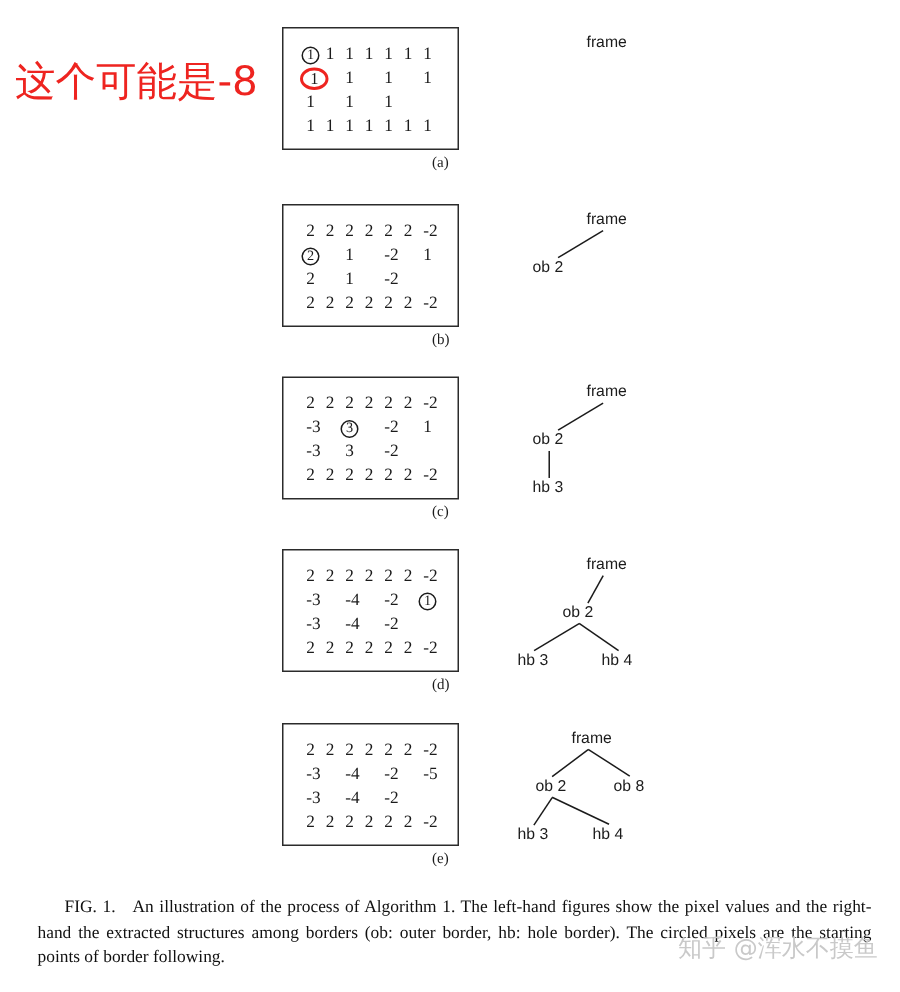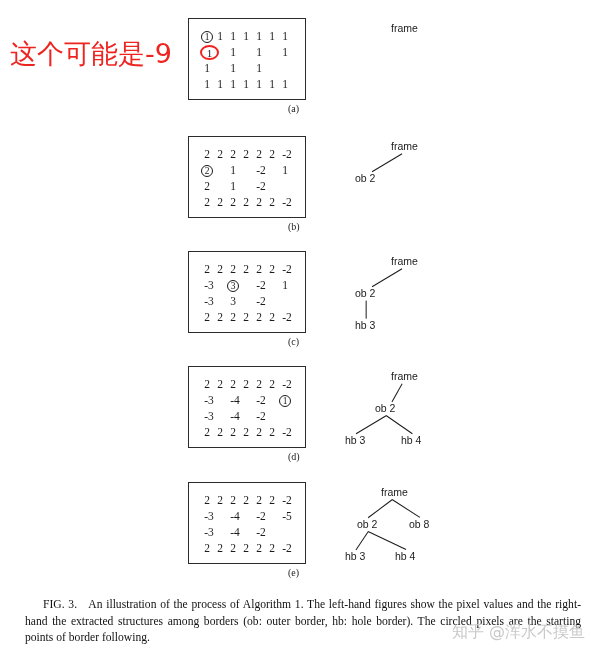--- a/index.html
+++ b/index.html
@@ -121,21 +121,21 @@
     font-family:"DejaVu Sans", sans-serif;
     color:#c9c9c9;
     white-space:nowrap;
     user-select:none;
   }
   #watermark-bottom{ left:452px; top:622px; font-size:16px; }
 </style>
 </head>
 <body>
 
-<div id="red-annotation">这个可能是-9</div>
+<div id="red-annotation">这个可能是-8</div>
 <div id="red-circle"></div>
 
 <div id="panels">
     <div class="panel">
       <div class="framebox" style="left: 188px; top: 18px; width: 118px; height: 82px;"></div>
       <div class="grid" style="left: 200px; top: 29px;"><span class="cell" style="left: 0px; top: 0px;"><span class="circled">1</span></span><span class="cell" style="left: 13px; top: 0px;">1</span><span class="cell" style="left: 26px; top: 0px;">1</span><span class="cell" style="left: 39px; top: 0px;">1</span><span class="cell" style="left: 52px; top: 0px;">1</span><span class="cell" style="left: 65px; top: 0px;">1</span><span class="cell" style="left: 78px; top: 0px;">1</span><span class="cell" style="left: 0px; top: 16px;"><span class="redcirc">1</span></span><span class="cell" style="left: 26px; top: 16px;">1</span><span class="cell" style="left: 52px; top: 16px;">1</span><span class="cell" style="left: 78px; top: 16px;">1</span><span class="cell" style="left: 0px; top: 32px;">1</span><span class="cell" style="left: 26px; top: 32px;">1</span><span class="cell" style="left: 52px; top: 32px;">1</span><span class="cell" style="left: 0px; top: 48px;">1</span><span class="cell" style="left: 13px; top: 48px;">1</span><span class="cell" style="left: 26px; top: 48px;">1</span><span class="cell" style="left: 39px; top: 48px;">1</span><span class="cell" style="left: 52px; top: 48px;">1</span><span class="cell" style="left: 65px; top: 48px;">1</span><span class="cell" style="left: 78px; top: 48px;">1</span></div>
       <div class="sublabel" style="left: 288px; top: 103px;">(a)</div>
       <div class="tree" style="left: 345px; top: 22px; width: 120px; height: 82px;">
         <div class="tnode" style="left: 46px; top: 0px;">frame</div>
       </div>
@@ -188,16 +188,16 @@
         <div class="tnode" style="left: 50px; top: 64px;">hb 4</div>
         <div class="tedge" style="left: 47px; top: 13px; width: 30px; transform: rotate(143.13deg);"></div>
         <div class="tedge" style="left: 47px; top: 13px; width: 33.2866px; transform: rotate(32.7352deg);"></div>
         <div class="tedge" style="left: 23px; top: 45px; width: 21.6333px; transform: rotate(123.69deg);"></div>
         <div class="tedge" style="left: 23px; top: 45px; width: 42.0476px; transform: rotate(25.3462deg);"></div>
       </div>
     </div>
   </div>
 
 <div id="caption">
-  <span class="lead"></span><span class="figlabel">FIG. 3.</span>&nbsp;&nbsp;&nbsp;<span>An illustration of the process of Algorithm 1. The left-hand figures show the pixel values and the right-hand the extracted structures among borders (ob: outer border, hb: hole border). The circled pixels are the starting points of border following.</span>
+  <span class="lead"></span><span class="figlabel">FIG. 1.</span>&nbsp;&nbsp;&nbsp;<span>An illustration of the process of Algorithm 1. The left-hand figures show the pixel values and the right-hand the extracted structures among borders (ob: outer border, hb: hole border). The circled pixels are the starting points of border following.</span>
 </div>
 
 <div class="watermark" id="watermark-bottom">知乎 @浑水不摸鱼</div>
 
 </body></html>

